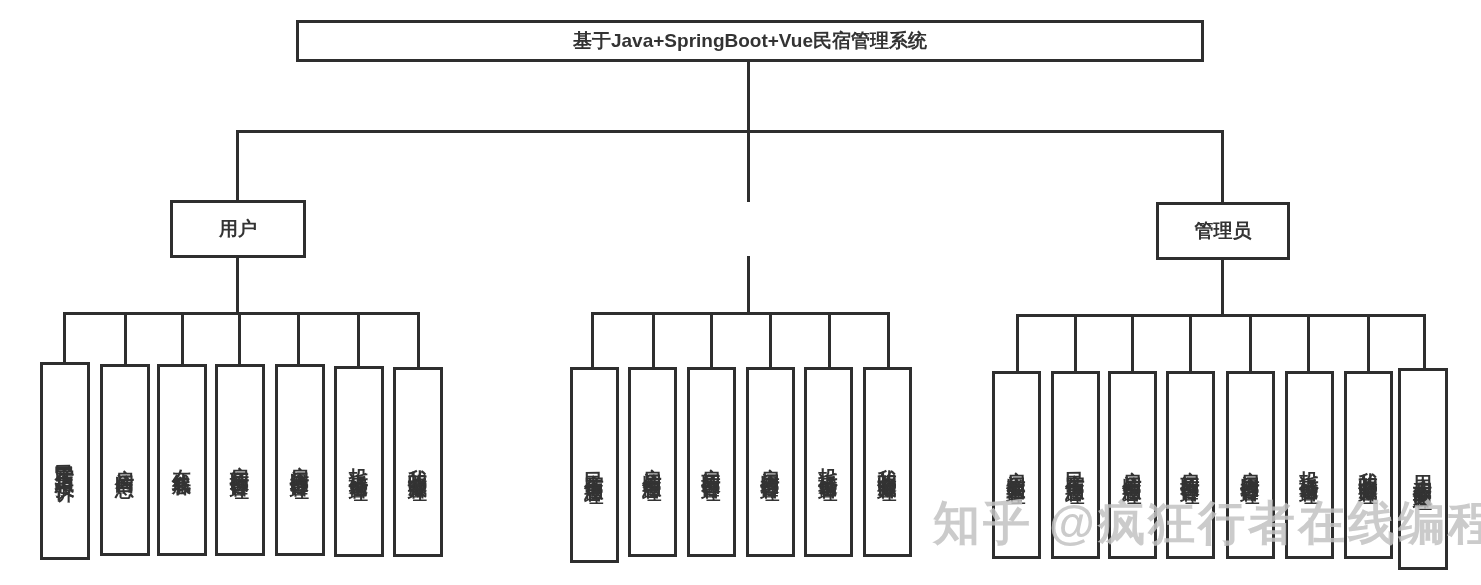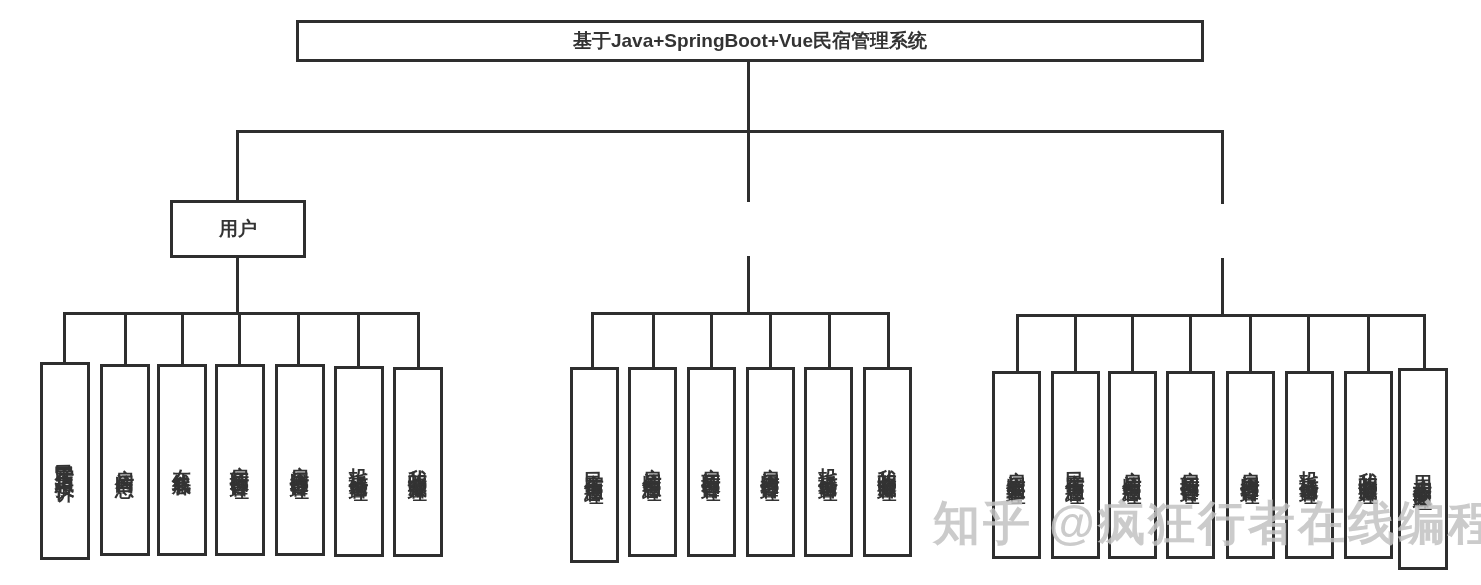--- a/index.html
+++ b/index.html
@@ -87,20 +87,21 @@
   <div class="ln" style="left:1131px;top:314px;width:3px;height:59px;"></div>
   <div class="ln" style="left:1189px;top:314px;width:3px;height:59px;"></div>
   <div class="ln" style="left:1249px;top:314px;width:3px;height:59px;"></div>
   <div class="ln" style="left:1307px;top:314px;width:3px;height:59px;"></div>
   <div class="ln" style="left:1367px;top:314px;width:3px;height:59px;"></div>
   <div class="ln" style="left:1423px;top:314px;width:3px;height:56px;"></div>
 
   <div class="box" style="left:170px;top:200px;width:136px;height:58px;">用户</div>
 
   <div class="box" style="left:296px;top:20px;width:908px;height:42px;">基于Java+SpringBoot+Vue民宿管理系统</div>
+  <div class="box" style="left:1156px;top:202px;width:134px;height:58px;">管理员</div>
 
   <div class="box leaf" style="left:40px;top:362px;height:198px;">民宿信息【投诉】</div>
   <div class="box leaf" style="left:100px;top:364px;height:192px;">房间信息</div>
   <div class="box leaf" style="left:157px;top:364px;height:192px;">在线客服</div>
   <div class="box leaf" style="left:215px;top:364px;height:192px;">房间预订管理</div>
   <div class="box leaf" style="left:275px;top:364px;height:192px;">房间退订管理</div>
   <div class="box leaf" style="left:334px;top:366px;height:191px;">投诉反馈管理</div>
   <div class="box leaf" style="left:393px;top:367px;height:190px;">我的收藏管理</div>
 
   <div class="box leaf" style="left:570px;top:367px;height:196px;width:49px;">民宿信息管理</div>

